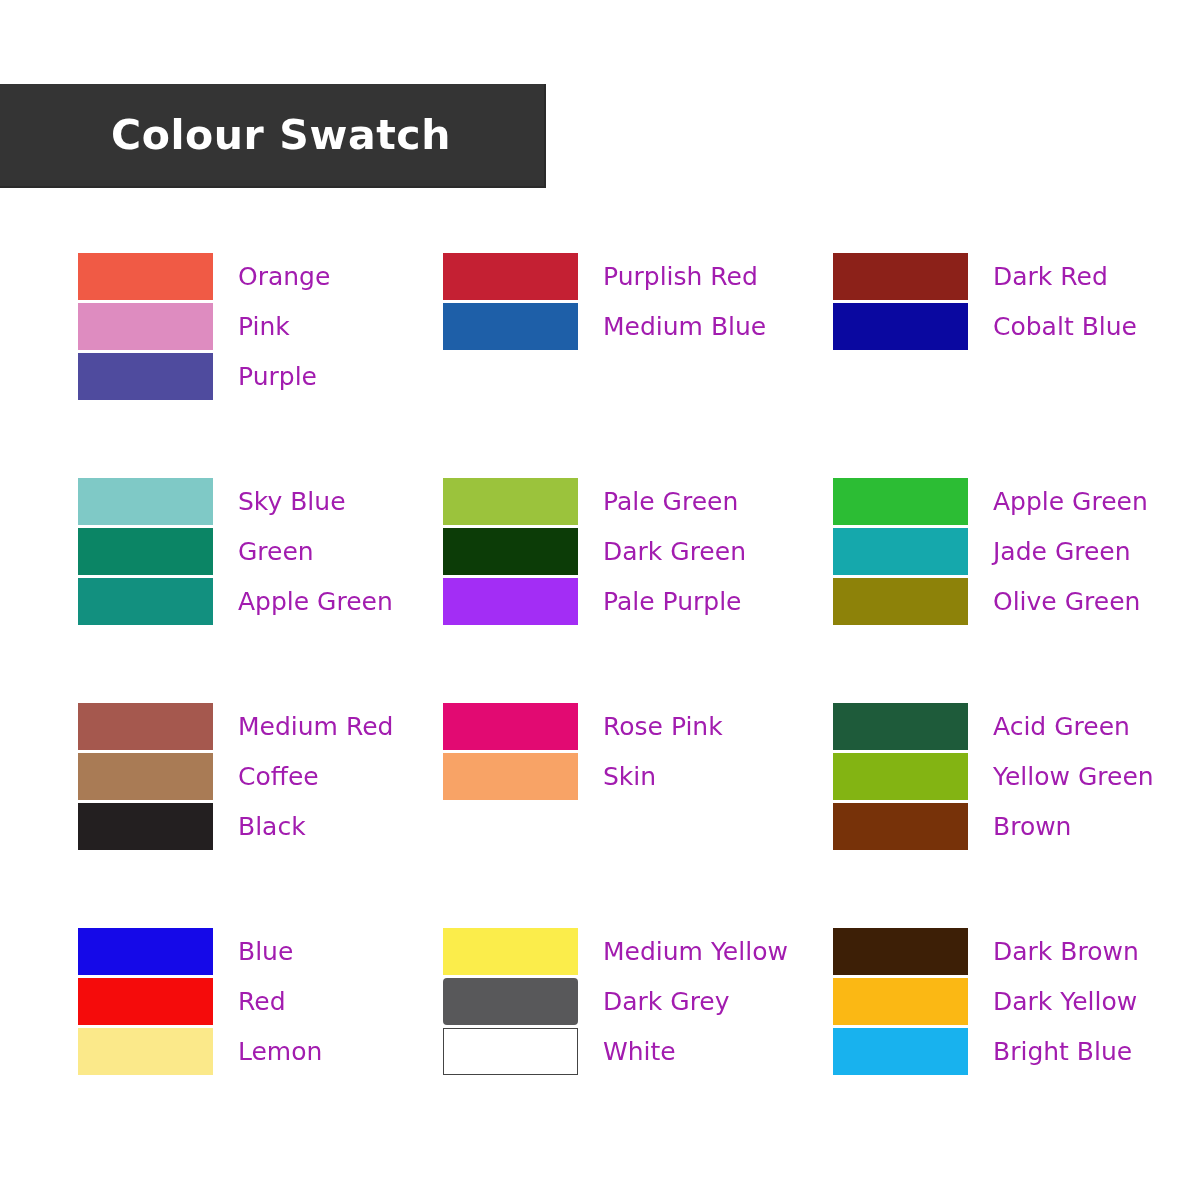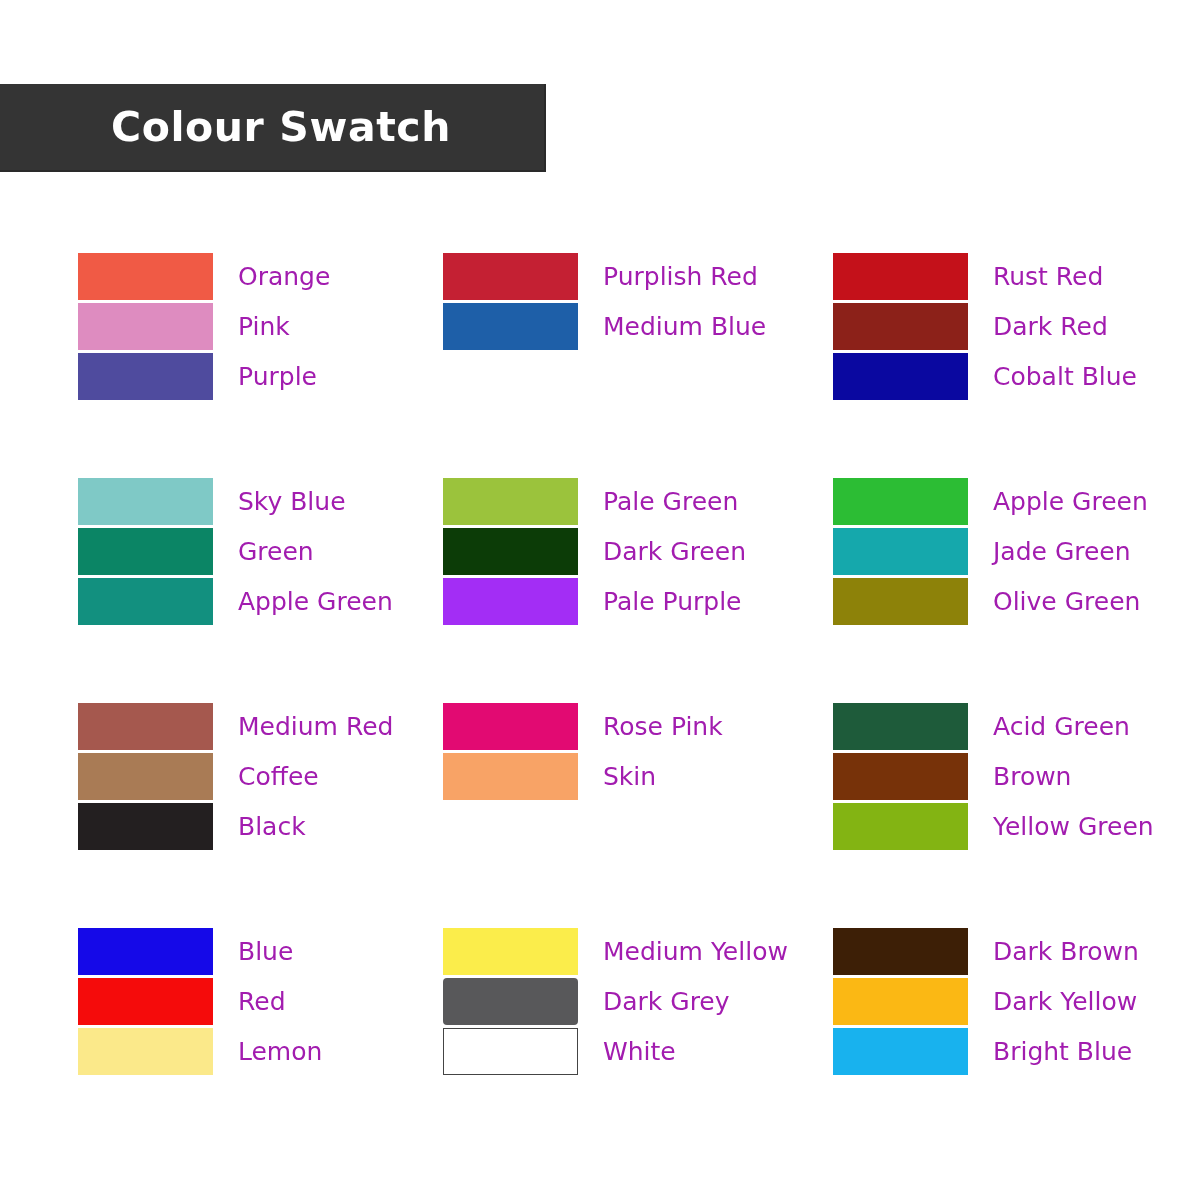--- a/index.html
+++ b/index.html
@@ -15,21 +15,21 @@
     overflow: hidden;
     position: relative;
   }
 
   
   #header-bar {
     position: absolute;
     left: 0;
     top: 84px;
     width: 546px;
-    height: 88px;
+    height: 104px;
     background: #343434;
     box-sizing: border-box;
     border-right: 2px solid #2a2a2a;
     border-bottom: 2px solid #2a2a2a;
     display: flex;
     align-items: center;
     justify-content: center;
   }
   #header-bar .title {
     color: #ffffff;
@@ -120,24 +120,20 @@
           <div class="swatch-chip" style="background-color: rgb(196, 32, 51);"></div>
           <div class="swatch-label">Purplish Red</div>
         </div>
         <div class="swatch-row">
           <div class="swatch-chip" style="background-color: rgb(30, 95, 168);"></div>
           <div class="swatch-label">Medium Blue</div>
         </div>
       </div>
       <div class="swatch-column col-2">
         <div class="swatch-row">
-          <div class="swatch-chip" style="background-color: rgb(196, 17, 26);"></div>
-          <div class="swatch-label">Rust Red</div>
-        </div>
-        <div class="swatch-row">
           <div class="swatch-chip" style="background-color: rgb(140, 33, 25);"></div>
           <div class="swatch-label">Dark Red</div>
         </div>
         <div class="swatch-row">
           <div class="swatch-chip" style="background-color: rgb(10, 8, 160);"></div>
           <div class="swatch-label">Cobalt Blue</div>
         </div>
       </div>
     </div>
     <div class="swatch-group">
@@ -208,27 +204,27 @@
           <div class="swatch-chip" style="background-color: rgb(248, 163, 102);"></div>
           <div class="swatch-label">Skin</div>
         </div>
       </div>
       <div class="swatch-column col-2">
         <div class="swatch-row">
           <div class="swatch-chip" style="background-color: rgb(30, 91, 58);"></div>
           <div class="swatch-label">Acid Green</div>
         </div>
         <div class="swatch-row">
+          <div class="swatch-chip" style="background-color: rgb(131, 180, 19);"></div>
+          <div class="swatch-label">Yellow Green</div>
+        </div>
+        <div class="swatch-row">
           <div class="swatch-chip" style="background-color: rgb(119, 50, 9);"></div>
           <div class="swatch-label">Brown</div>
         </div>
-        <div class="swatch-row">
-          <div class="swatch-chip" style="background-color: rgb(131, 180, 19);"></div>
-          <div class="swatch-label">Yellow Green</div>
-        </div>
       </div>
     </div>
     <div class="swatch-group">
       <div class="swatch-column col-0">
         <div class="swatch-row">
           <div class="swatch-chip" style="background-color: rgb(21, 9, 232);"></div>
           <div class="swatch-label">Blue</div>
         </div>
         <div class="swatch-row">
           <div class="swatch-chip" style="background-color: rgb(245, 11, 11);"></div>

